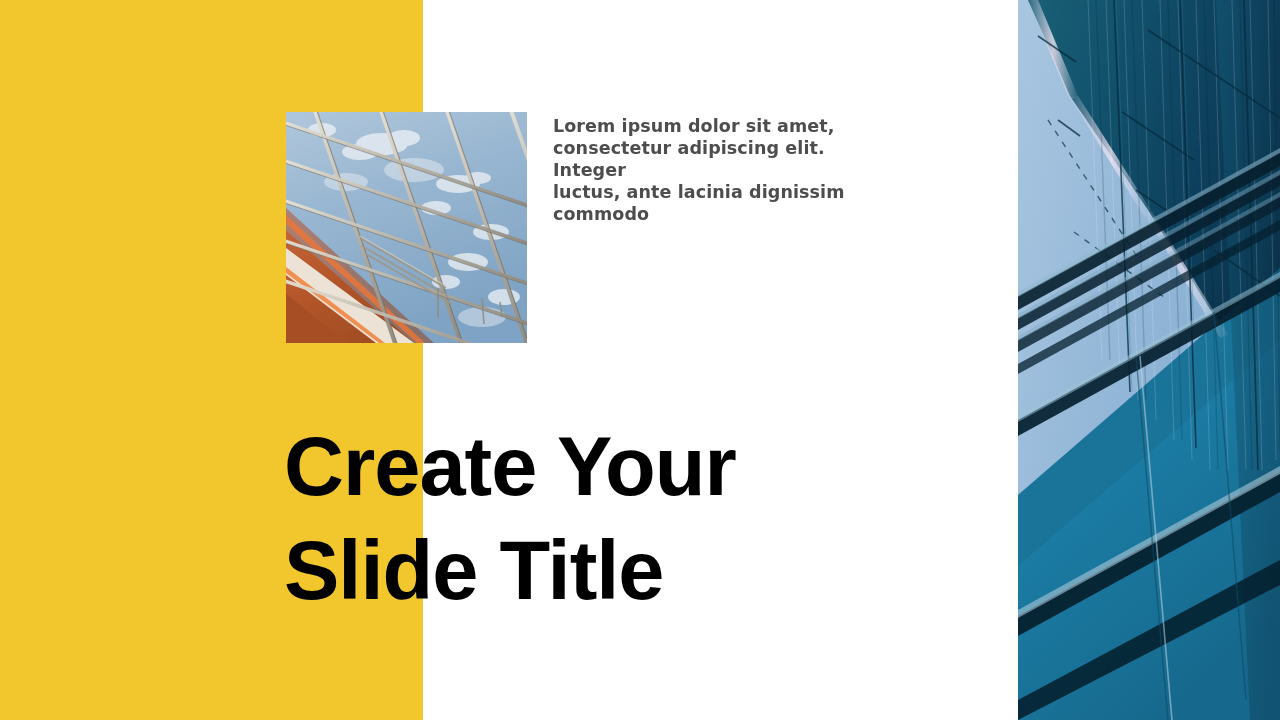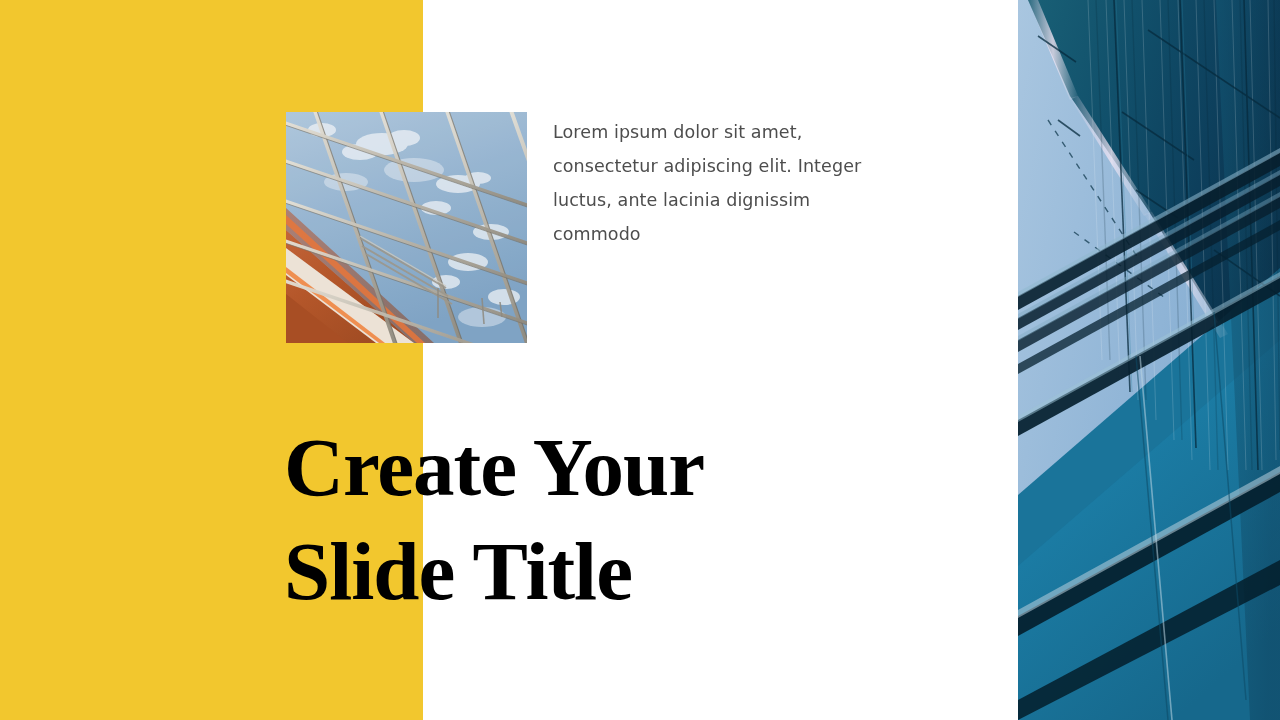--- a/index.html
+++ b/index.html
@@ -43,39 +43,40 @@
   }
   .inset-photo svg { display: block; width: 100%; height: 100%; }
 
   
   .body-text {
     position: absolute;
     left: 553px;
     top: 115px;
     width: 320px;
     font-size: 17.5px;
-    line-height: 34px;
+    line-height: 22px;
     color: #4d4d4d;
     font-family: "DejaVu Sans", sans-serif;
     letter-spacing: 0.1px;
     white-space: pre-line;
+    font-weight: bold;
   }
 
   
   .slide-title {
     position: absolute;
     left: 284px;
     top: 415px;
     width: 700px;
     font-size: 83px;
     line-height: 104px;
     font-weight: bold;
     color: #000000;
     letter-spacing: -1px;
-    font-family: Liberation Serif, serif;
+    font-family: Liberation Sans, sans-serif;
     white-space: pre-line;
   }
 
   
   .right-photo {
     position: absolute;
     left: 1018px;
     top: 0;
     width: 262px;
     height: 720px;

